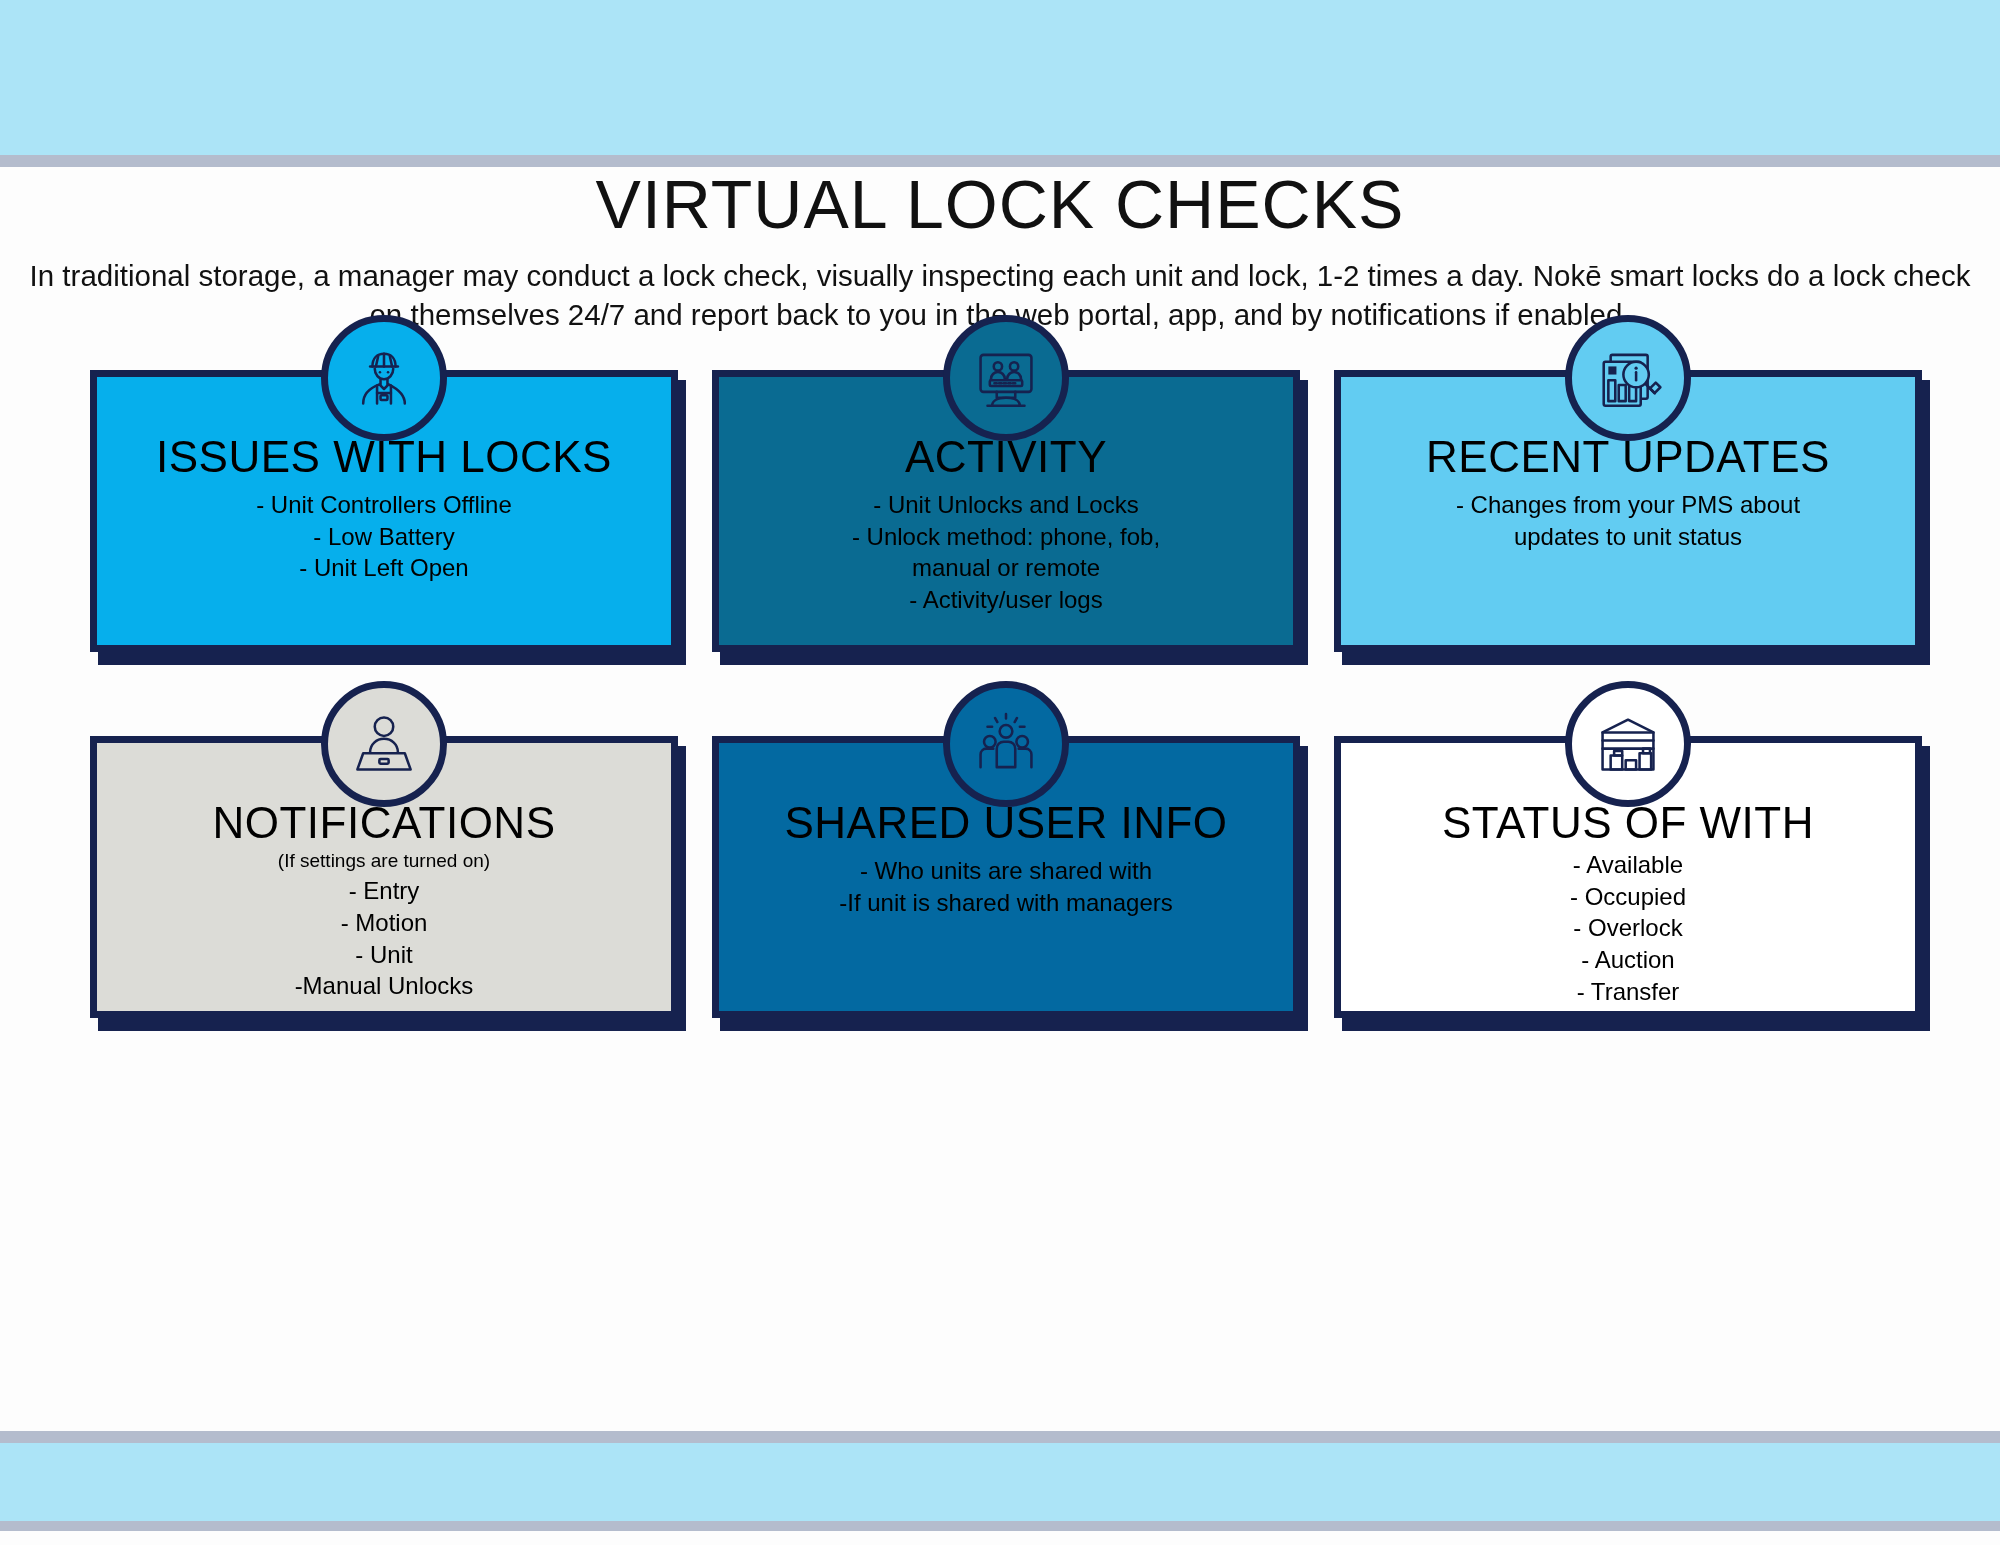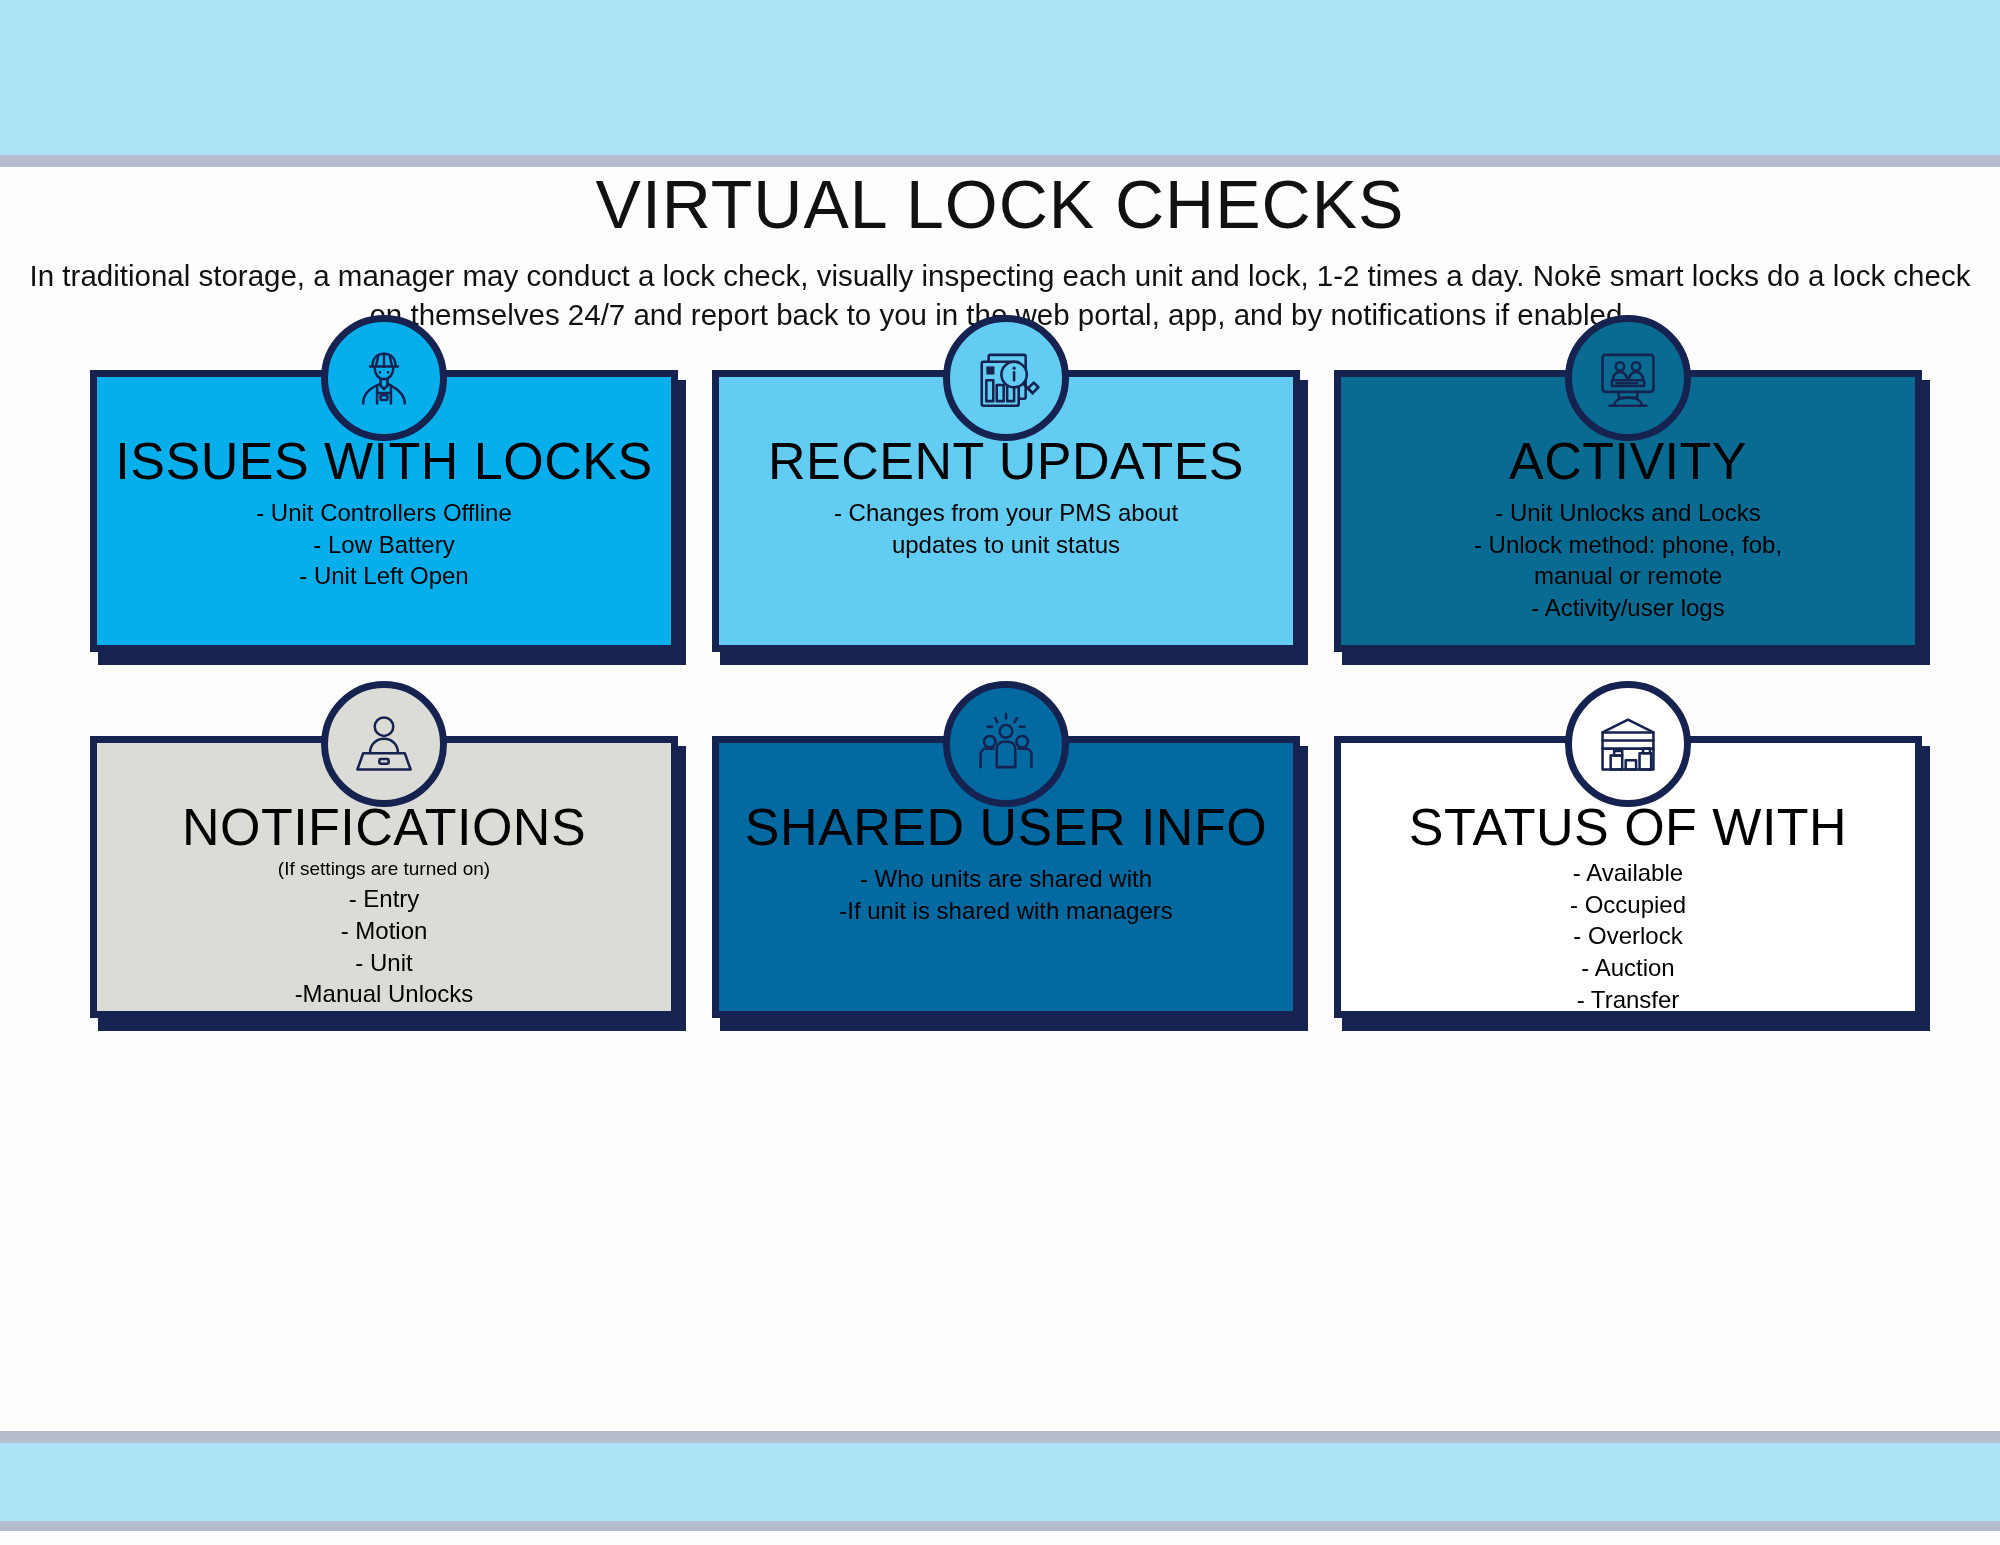--- a/index.html
+++ b/index.html
@@ -117,21 +117,21 @@
     display: flex;
     flex-direction: column;
     align-items: center;
     justify-content: flex-start;
     padding-top: 58px;
     overflow: visible;
   }
 
   .card-title {
     font-family: "Liberation Sans", sans-serif;
-    font-size: 52px;
+    font-size: 44px;
     font-weight: 400;
     letter-spacing: 0.5px;
     color: #000000;
     line-height: 1.0;
     text-align: center;
     white-space: nowrap;
   }
 
   .card-subtitle {
     font-size: 19px;
@@ -218,20 +218,46 @@
         <ul class="card-list">
           <li>- Unit Controllers Offline</li>
           <li>- Low Battery</li>
           <li>- Unit Left Open</li>
         </ul>
       </div>
     </div>
 
     <div class="card-wrap">
       <div class="card-shadow"></div>
+      <div class="card bg-teal">
+        <div class="icon-badge bg-teal">
+          <svg width="74" height="74" viewBox="0 0 64 64" fill="none" stroke="#16224f" stroke-width="2.2" stroke-linecap="round" stroke-linejoin="round">
+            <rect x="10" y="12" width="44" height="32" rx="2.5"></rect>
+            <path d="M24 44v5M40 44v5M16 56h32M24 49h16"></path>
+            <path d="M20 56c0-4 4-7 12-7s12 3 12 7"></path>
+            <circle cx="25" cy="22" r="3.6"></circle>
+            <circle cx="39" cy="22" r="3.6"></circle>
+            <path d="M19 33c0-3.6 2.7-6.2 6-6.2s6 2.6 6 6.2"></path>
+            <path d="M33 33c0-3.6 2.7-6.2 6-6.2s6 2.6 6 6.2"></path>
+            <rect x="18" y="34" width="28" height="5" rx="1"></rect>
+            <path d="M22 36.5h2M26 36.5h2M30 36.5h2M34 36.5h2M38 36.5h2"></path>
+          </svg>
+        </div>
+        <div class="card-title">ACTIVITY</div>
+        <ul class="card-list">
+          <li>- Unit Unlocks and Locks</li>
+          <li>- Unlock method: phone, fob,</li>
+          <li>manual or remote</li>
+          <li>- Activity/user logs</li>
+        </ul>
+      </div>
+    </div>
+
+    <div class="card-wrap">
+      <div class="card-shadow"></div>
       <div class="card bg-skyblue">
         <div class="icon-badge bg-skyblue">
           <svg width="74" height="74" viewBox="0 0 64 64" fill="none" stroke="#16224f" stroke-width="2.2" stroke-linecap="round" stroke-linejoin="round">
             <rect x="17" y="12" width="32" height="38" rx="1.5"></rect>
             <rect x="11" y="18" width="32" height="38" rx="1.5" fill="#62CCF2"></rect>
             <rect x="15" y="22" width="7" height="7" fill="#16224f" stroke="none"></rect>
             <path d="M15 34h6v18h-6zM24 38h6v14h-6zM33 31h6v21h-6z"></path>
             <circle cx="39" cy="29" r="11" fill="#62CCF2"></circle>
             <path d="M47.2 37.2l8 8"></path>
             <path d="M51 41l5-5 4 4-5 5z"></path>
@@ -242,46 +268,20 @@
         <div class="card-title">RECENT UPDATES</div>
         <ul class="card-list">
           <li>- Changes from your PMS about</li>
           <li>updates to unit status</li>
         </ul>
       </div>
     </div>
 
     <div class="card-wrap">
       <div class="card-shadow"></div>
-      <div class="card bg-teal">
-        <div class="icon-badge bg-teal">
-          <svg width="74" height="74" viewBox="0 0 64 64" fill="none" stroke="#16224f" stroke-width="2.2" stroke-linecap="round" stroke-linejoin="round">
-            <rect x="10" y="12" width="44" height="32" rx="2.5"></rect>
-            <path d="M24 44v5M40 44v5M16 56h32M24 49h16"></path>
-            <path d="M20 56c0-4 4-7 12-7s12 3 12 7"></path>
-            <circle cx="25" cy="22" r="3.6"></circle>
-            <circle cx="39" cy="22" r="3.6"></circle>
-            <path d="M19 33c0-3.6 2.7-6.2 6-6.2s6 2.6 6 6.2"></path>
-            <path d="M33 33c0-3.6 2.7-6.2 6-6.2s6 2.6 6 6.2"></path>
-            <rect x="18" y="34" width="28" height="5" rx="1"></rect>
-            <path d="M22 36.5h2M26 36.5h2M30 36.5h2M34 36.5h2M38 36.5h2"></path>
-          </svg>
-        </div>
-        <div class="card-title">ACTIVITY</div>
-        <ul class="card-list">
-          <li>- Unit Unlocks and Locks</li>
-          <li>- Unlock method: phone, fob,</li>
-          <li>manual or remote</li>
-          <li>- Activity/user logs</li>
-        </ul>
-      </div>
-    </div>
-
-    <div class="card-wrap">
-      <div class="card-shadow"></div>
       <div class="card bg-gray">
         <div class="icon-badge bg-gray">
           <svg width="74" height="74" viewBox="0 0 64 64" fill="none" stroke="#16224f" stroke-width="2.2" stroke-linecap="round" stroke-linejoin="round">
             <circle cx="32" cy="17" r="8"></circle>
             <path d="M20 39c0-6.6 5.4-11.5 12-11.5S44 32.4 44 39"></path>
             <path d="M14 40h36l5 14H9z"></path>
             <rect x="28" y="45" width="8" height="4" rx="1"></rect>
           </svg>
         </div>
         <div class="card-title">NOTIFICATIONS</div>

